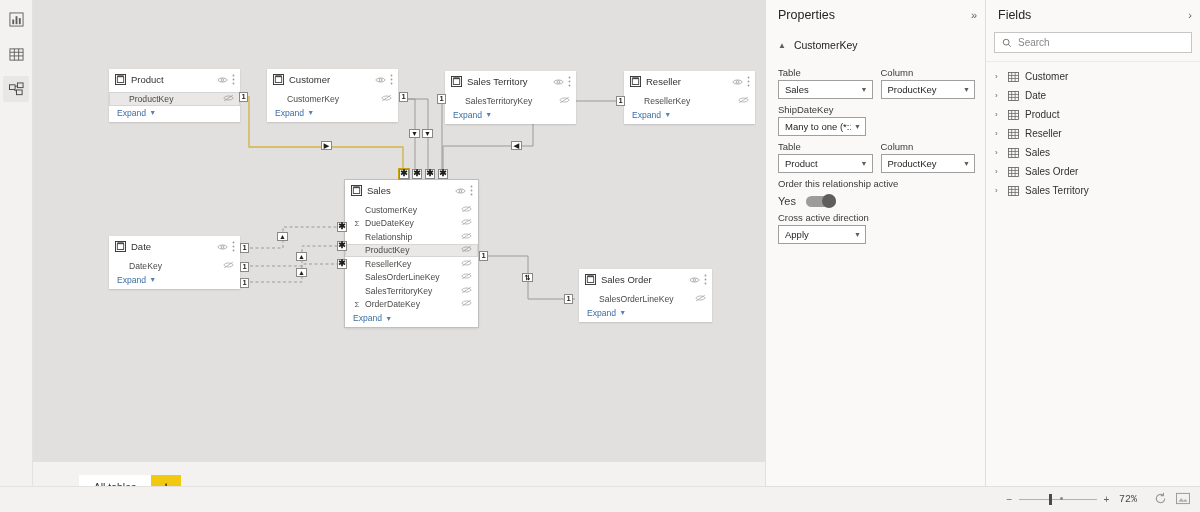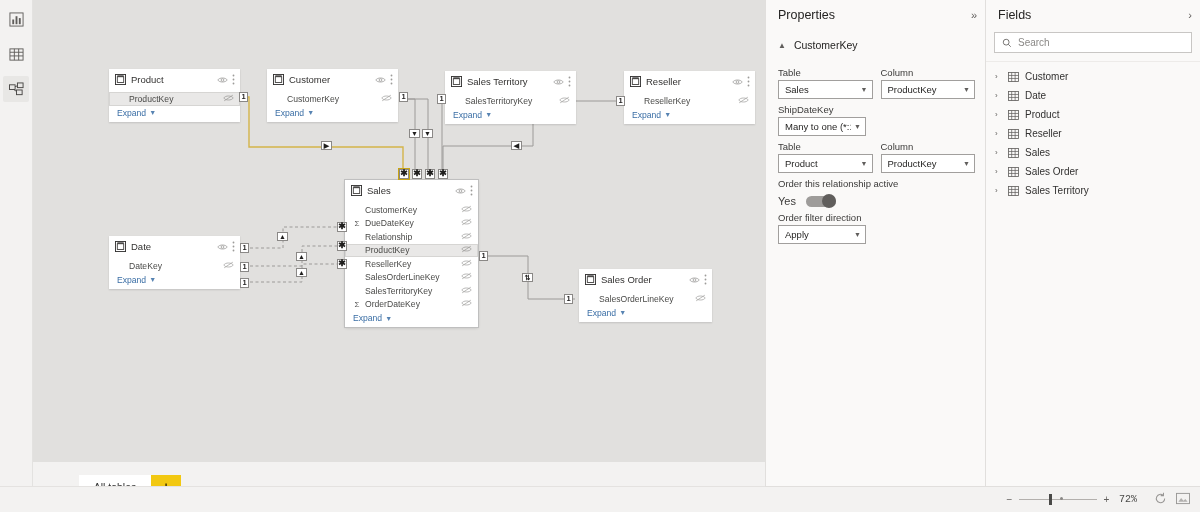--- a/index.html
+++ b/index.html
@@ -677,21 +677,21 @@
           </div>
         </div>
       </div>
 
       <div class="flabel">Order this relationship active</div>
       <div class="toggle-row">
         <span class="tlabel">Yes</span>
         <span class="switch"></span>
       </div>
 
-      <div class="flabel">Order filter direction</div>
+      <div class="flabel">Cross active direction</div>
       <div class="sel-box narrow">
         <span class="v">Apply</span>
         <span class="dd">▼</span>
       </div>
 
     </div>
   </div>
 
   <div class="fields">
     <div class="pane-hd">

